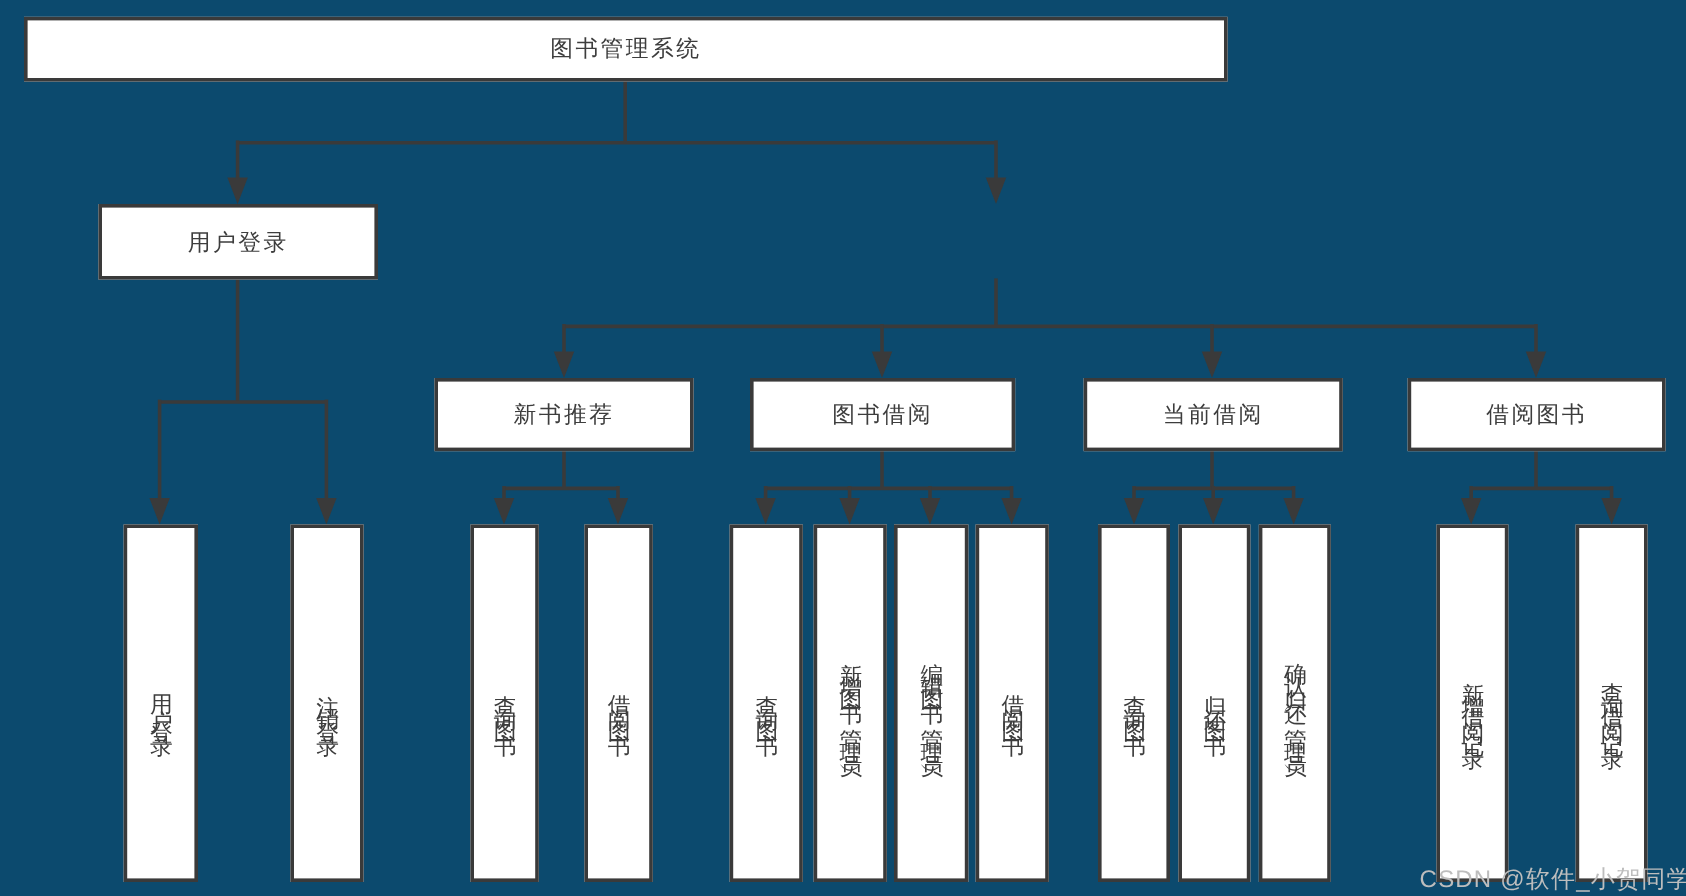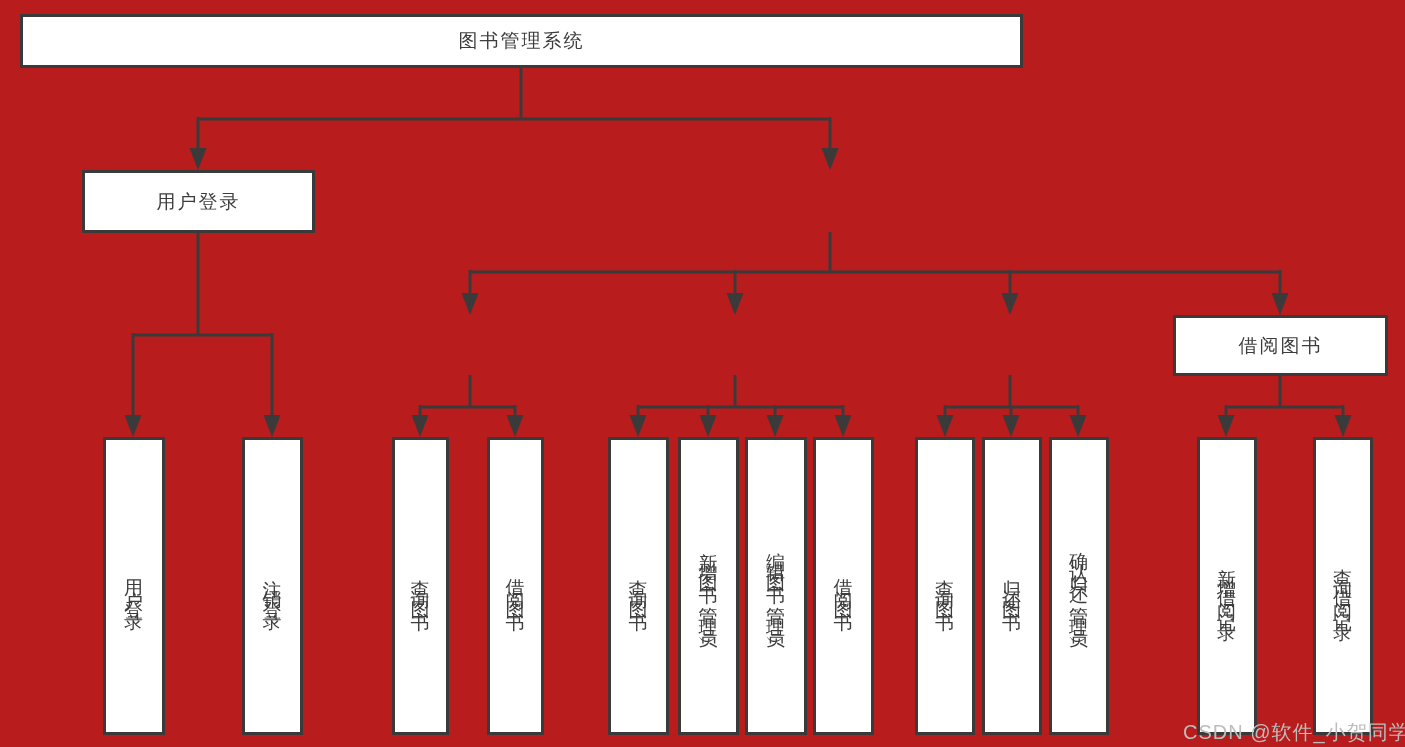--- a/index.html
+++ b/index.html
@@ -1,17 +1,17 @@
 <!DOCTYPE html>
 <html><head>
 <meta charset="utf-8">
 <style>
   html,body{margin:0;padding:0;background:#ffffff;}
   .canvas{
-    position:relative;width:1405px;height:747px;background:#b91c1c;
+    position:relative;width:1405px;height:747px;background:#0c4a6e;
     font-family:"Liberation Sans",sans-serif;overflow:hidden;
   }
   svg.connectors{position:absolute;left:0;top:0;width:1405px;height:747px;z-index:1;pointer-events:none;}
   svg.connectors path{stroke:#3a3a3a;stroke-width:3;fill:none;}
   svg.connectors polygon{fill:#3a3a3a;stroke:none;}
   .box{
     position:absolute;box-sizing:border-box;border:3px solid #3a3a3a;background:#ffffff;
     display:flex;align-items:center;justify-content:center;color:#3d3d3d;z-index:2;
   }
   .box .lbl{font-size:19px;letter-spacing:2px;white-space:nowrap;}
@@ -122,20 +122,29 @@
   </svg>
 
   <div class="box" id="b-root">
     <span class="lbl">图书管理系统</span>
   </div>
 
   <div class="box" id="b-login">
     <span class="lbl">用户登录</span>
   </div>
 
+  <div class="box" id="b-recommend">
+    <span class="lbl">新书推荐</span>
+  </div>
+  <div class="box" id="b-borrow">
+    <span class="lbl">图书借阅</span>
+  </div>
+  <div class="box" id="b-current">
+    <span class="lbl">当前借阅</span>
+  </div>
   <div class="box" id="b-records">
     <span class="lbl">借阅图书</span>
   </div>
 
   <div class="box leaf" id="b-a1">
     <span class="lbl">用户登录</span>
   </div>
   <div class="box leaf" id="b-a2">
     <span class="lbl">注销登录</span>
   </div>

